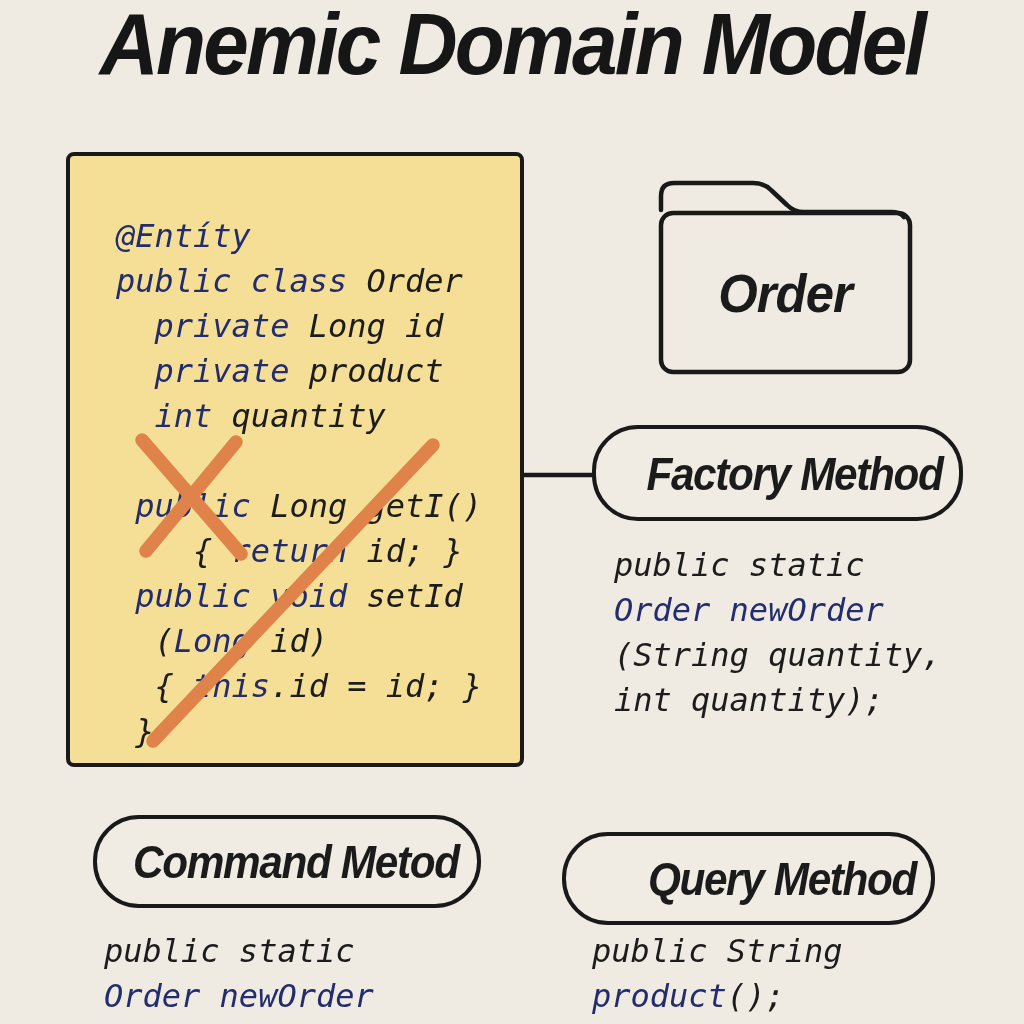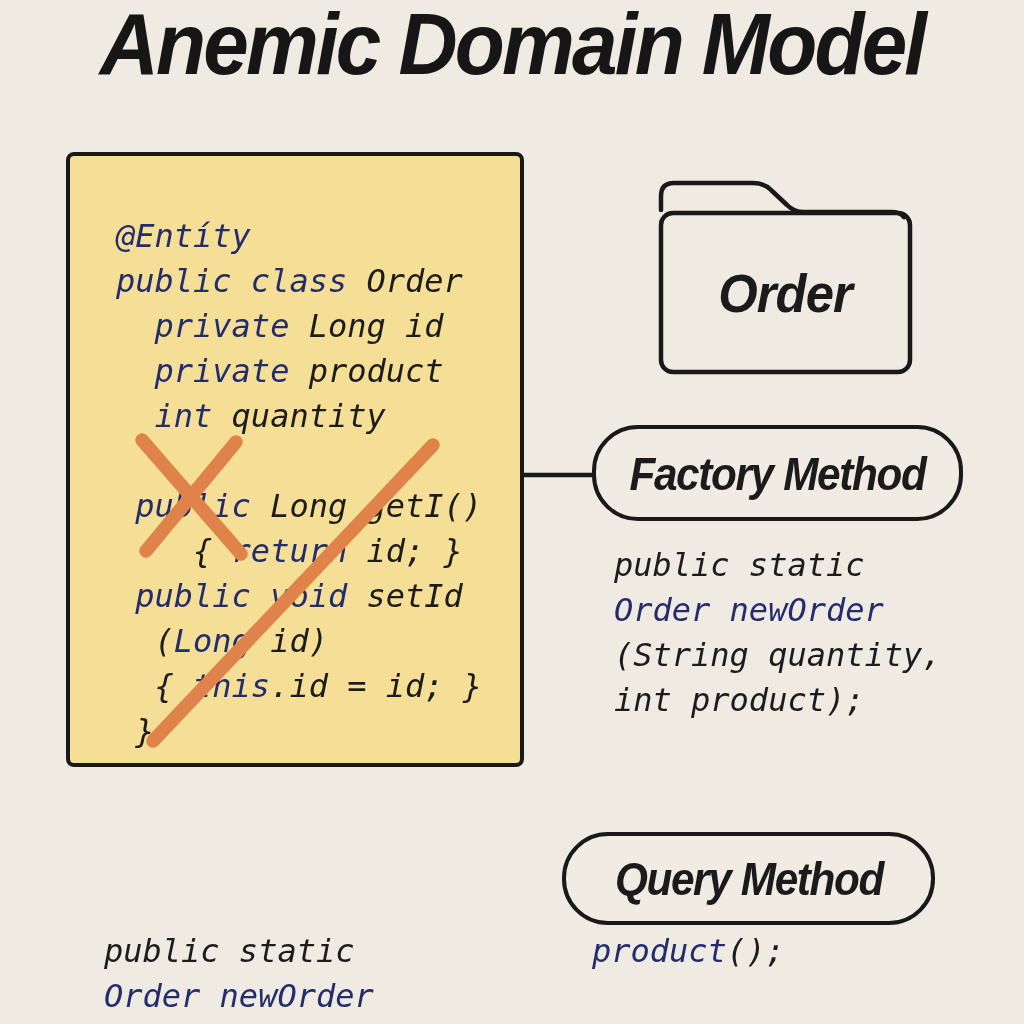--- a/index.html
+++ b/index.html
@@ -35,21 +35,21 @@
   }
   #entity-code { position:absolute; left:46px; top:58px; }
   .code .navy  { color:#232d6e; }
   .code .black { color:#1c1c1c; }
   
   .pill {
     position:absolute;
     border:4px solid #191919;
     border-radius:46px;
     background:#f1ece3;
-    display:flex; align-items:center; justify-content:center;
+    display:flex; align-items:center; justify-content:flex-end;
     box-sizing:border-box;
   }
   .pill-label {
     font-size:47px; font-weight:bold; color:#1b1b1b;
     letter-spacing:-1.5px; transform:scaleX(0.9);
     white-space:nowrap;
   }
   #factory-pill  { left:592px; top:425px; width:371px; height:96px; }
   #command-pill  { left:93px;  top:815px; width:388px; height:93px; }
   #query-pill    { left:562px; top:815px; width:373px; height:93px;margin-top:17px; }
@@ -83,28 +83,31 @@
     <div id="entity-code" class="code"><div class="code-line"><span class="navy">@Entíty</span></div><div class="code-line"><span class="navy">public class </span><span class="black">Order</span></div><div class="code-line"><span class="navy">  private</span><span class="black"> Long id</span></div><div class="code-line"><span class="navy">  private</span><span class="black"> product</span></div><div class="code-line"><span class="navy">  int</span><span class="black"> quantity</span></div><div class="code-line">&nbsp;</div><div class="code-line"><span class="navy"> public</span><span class="black"> Long getI()</span></div><div class="code-line"><span class="black">    { </span><span class="navy">return</span><span class="black"> id; }</span></div><div class="code-line"><span class="navy"> public void</span><span class="black"> setId</span></div><div class="code-line"><span class="black">  (</span><span class="navy">Long</span><span class="black"> id)</span></div><div class="code-line"><span class="black">  { </span><span class="navy">this</span><span class="black">.id = id; }</span></div><div class="code-line"><span class="black"> }</span></div></div>
   </div>
 
   <div id="folder-label-box">
     <div id="folder-label">Order</div>
   </div>
 
   <div id="factory-pill" class="pill">
     <span class="pill-label">Factory Method</span>
   </div>
-  <div id="factory-code" class="code"><div class="code-line"><span class="black">public static</span></div><div class="code-line"><span class="navy">Order newOrder</span></div><div class="code-line"><span class="black">(String quantity,</span></div><div class="code-line"><span class="black">int product);</span></div></div>
+  <div id="factory-code" class="code"><div class="code-line"><span class="black">public static</span></div><div class="code-line"><span class="navy">Order newOrder</span></div><div class="code-line"><span class="black">(String quantity,</span></div><div class="code-line"><span class="black">int quantity);</span></div></div>
 
+  <div id="command-pill" class="pill">
+    <span class="pill-label">Command Metod</span>
+  </div>
   <div id="command-code" class="code"><div class="code-line"><span class="black">public static</span></div><div class="code-line"><span class="navy">Order newOrder</span></div></div>
 
   <div id="query-pill" class="pill">
     <span class="pill-label">Query Method</span>
   </div>
-  <div id="query-code" class="code"><div class="code-line"><span class="navy">product</span><span class="black">();</span></div></div>
+  <div id="query-code" class="code"><div class="code-line"><span class="black">public String</span></div><div class="code-line"><span class="navy">product</span><span class="black">();</span></div></div>
 
   <svg id="overlay" viewBox="0 0 1024 1024">
 
     <g fill="none" stroke="#191919" stroke-width="4.5" stroke-linecap="round" stroke-linejoin="round">
       <rect x="661" y="213" width="249" height="159" rx="12"></rect>
       <path d="M 661 210 L 661 196 Q 661 183 674 183 L 753 183 Q 764 183 771 190 L 787 205 Q 794 212 804 212 L 891 212 Q 900 212 904 217"></path>
     </g>
 
     <line x1="523" y1="475" x2="594" y2="475" stroke="#191919" stroke-width="4.5"></line>
 

